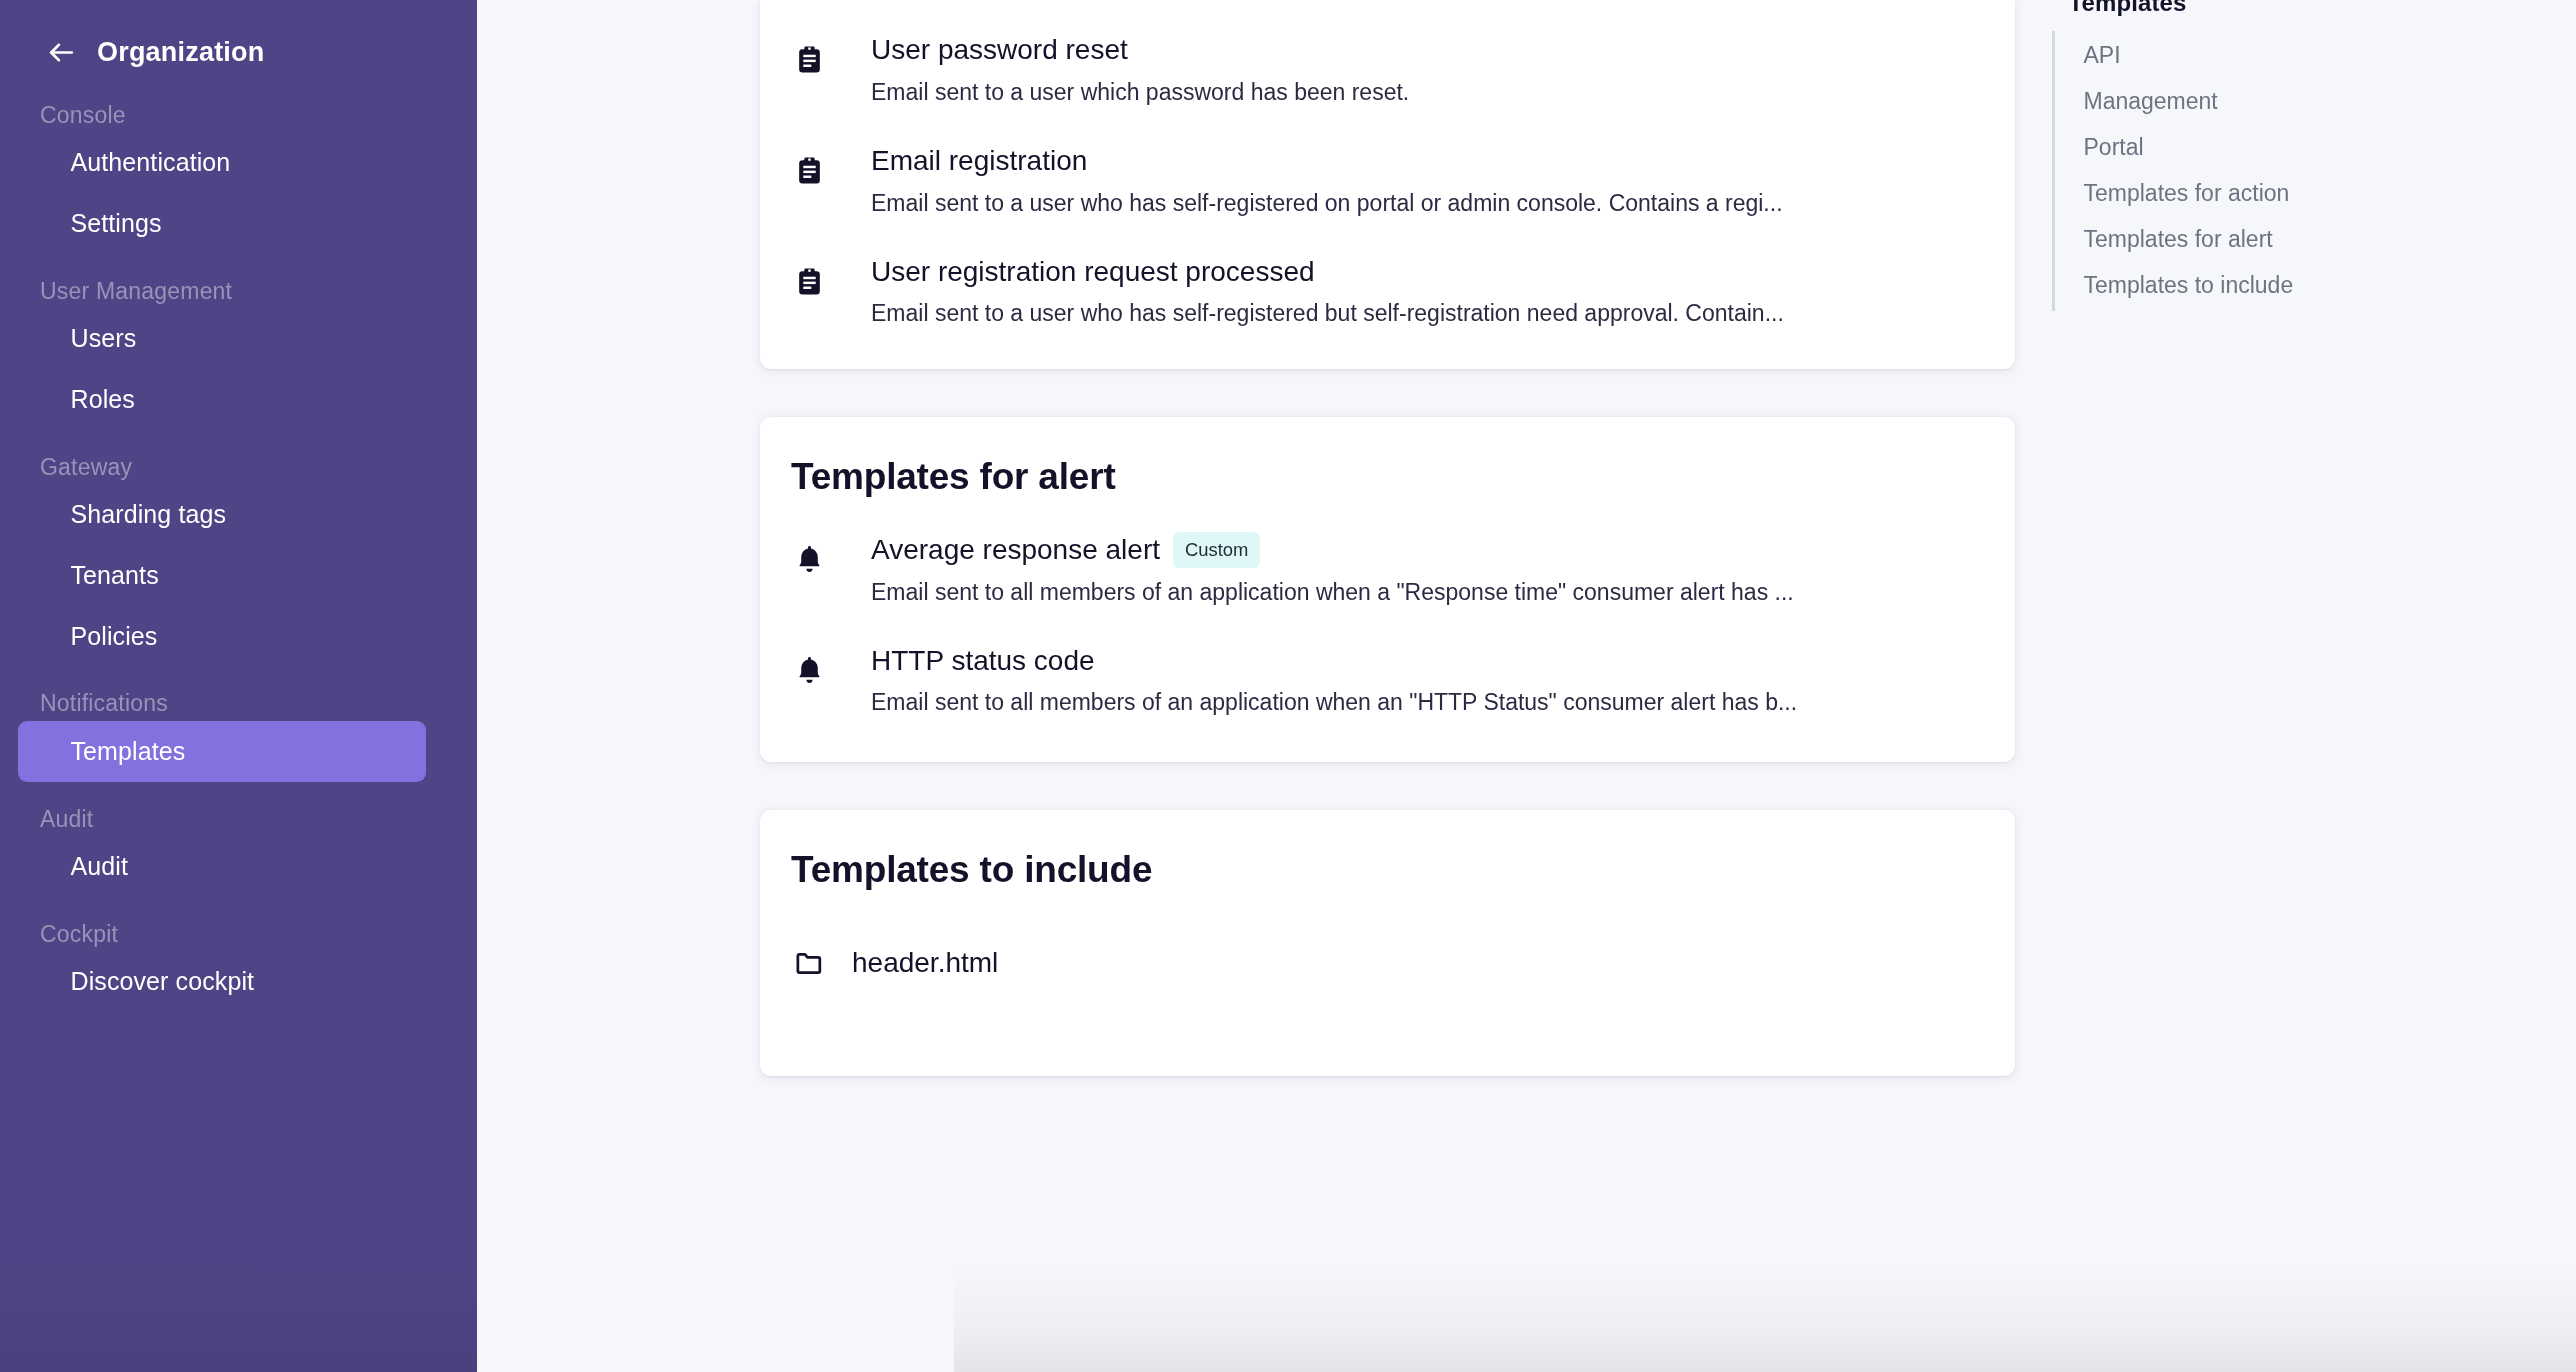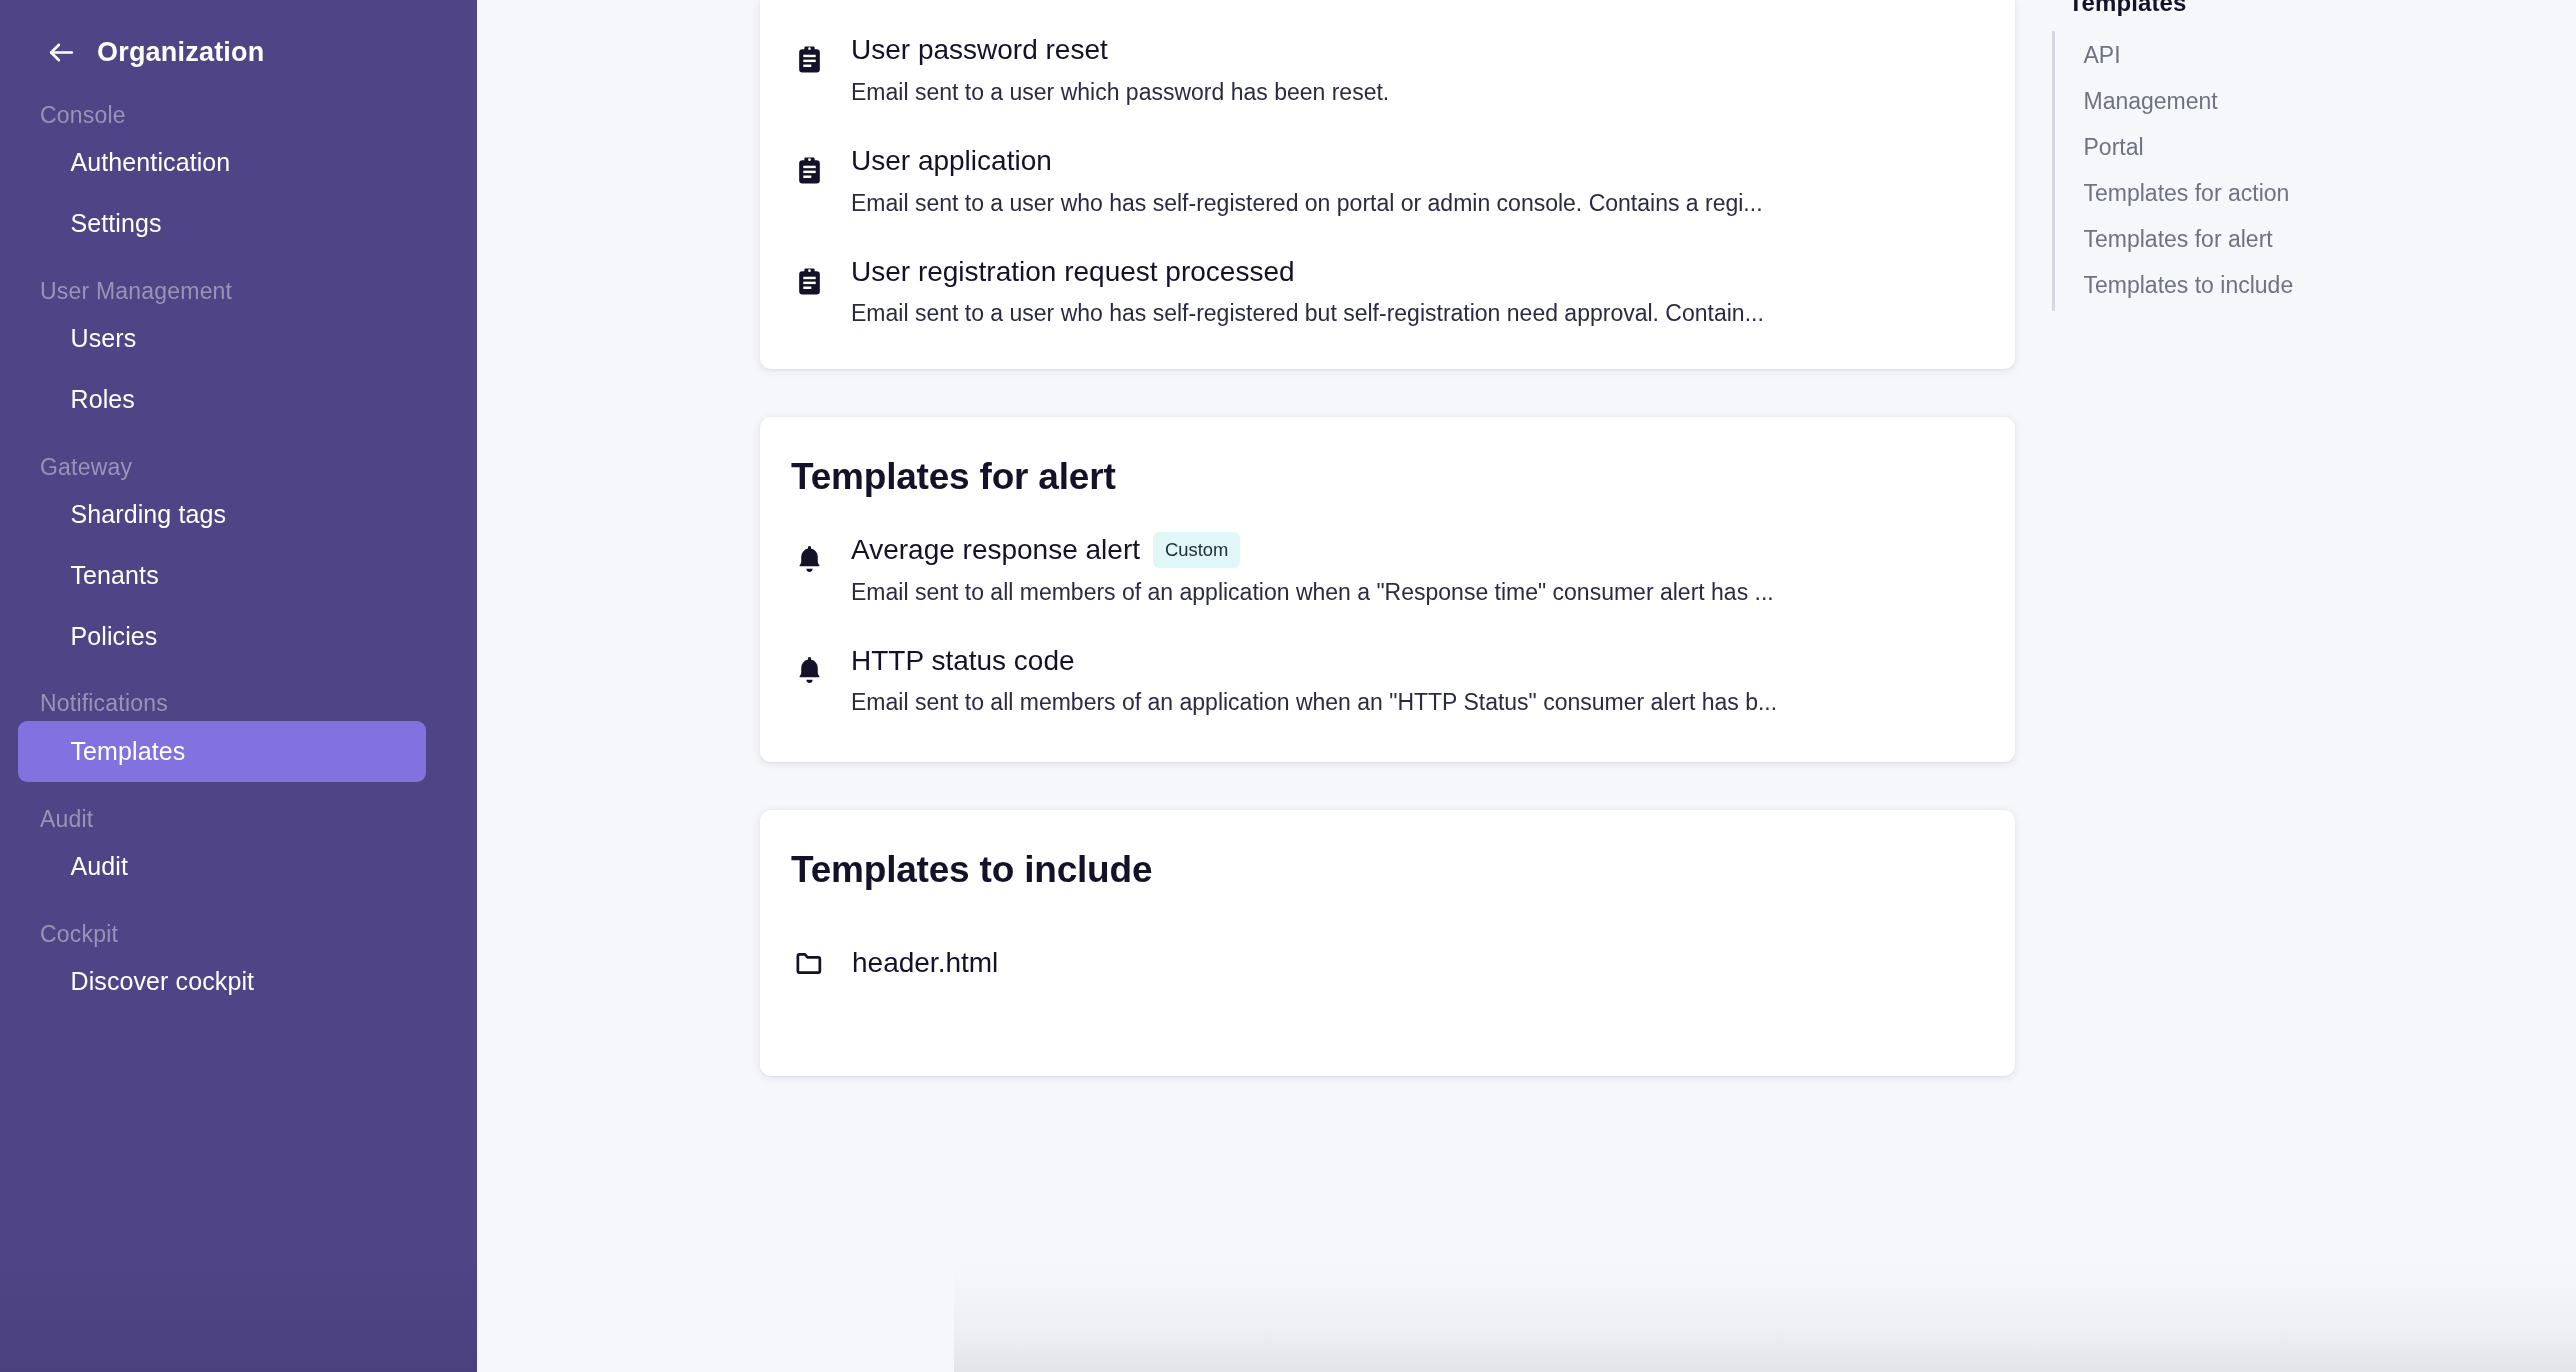--- a/index.html
+++ b/index.html
@@ -142,20 +142,21 @@
     display: flex;
     align-items: center;
     justify-content: center;
     margin-top: 9.2px;
     color: #131229;
   }
 
   .tmpl-body {
     flex: 1 1 auto;
     min-width: 0;
+    margin-left: 20px;
   }
 
   .tmpl-name-line {
     display: flex;
     align-items: center;
     gap: 13px;
   }
 
   .tmpl-name {
     font-size: 28px;
@@ -317,21 +318,21 @@
                 <svg viewBox="0 0 24 24" width="31" height="31">
                   <path fill="#131229" d="M9 2h6a1 1 0 0 1 1 1v1h1.5A2.5 2.5 0 0 1 20 6.5v13A2.5 2.5 0 0 1 17.5 22h-11A2.5 2.5 0 0 1 4 19.5v-13A2.5 2.5 0 0 1 6.5 4H8V3a1 1 0 0 1 1-1z"></path>
                   <circle cx="12" cy="3.6" r="1.05" fill="#ffffff"></circle>
                   <rect x="7.2" y="8.3" width="9.6" height="1.9" fill="#ffffff"></rect>
                   <rect x="7.2" y="12.1" width="9.6" height="1.9" fill="#ffffff"></rect>
                   <rect x="7.2" y="15.9" width="6.2" height="1.9" fill="#ffffff"></rect>
                 </svg>
               </span>
               <div class="tmpl-body">
                 <div class="tmpl-name-line">
-                  <span class="tmpl-name">User application</span>
+                  <span class="tmpl-name">Email registration</span>
                 </div>
                 <div class="tmpl-desc">Email sent to a user who has self-registered on portal or admin console. Contains a regi...</div>
               </div>
             </div>
             <div class="tmpl-row">
               <span class="tmpl-icon">
                 <svg viewBox="0 0 24 24" width="31" height="31">
                   <path fill="#131229" d="M9 2h6a1 1 0 0 1 1 1v1h1.5A2.5 2.5 0 0 1 20 6.5v13A2.5 2.5 0 0 1 17.5 22h-11A2.5 2.5 0 0 1 4 19.5v-13A2.5 2.5 0 0 1 6.5 4H8V3a1 1 0 0 1 1-1z"></path>
                   <circle cx="12" cy="3.6" r="1.05" fill="#ffffff"></circle>
                   <rect x="7.2" y="8.3" width="9.6" height="1.9" fill="#ffffff"></rect>

